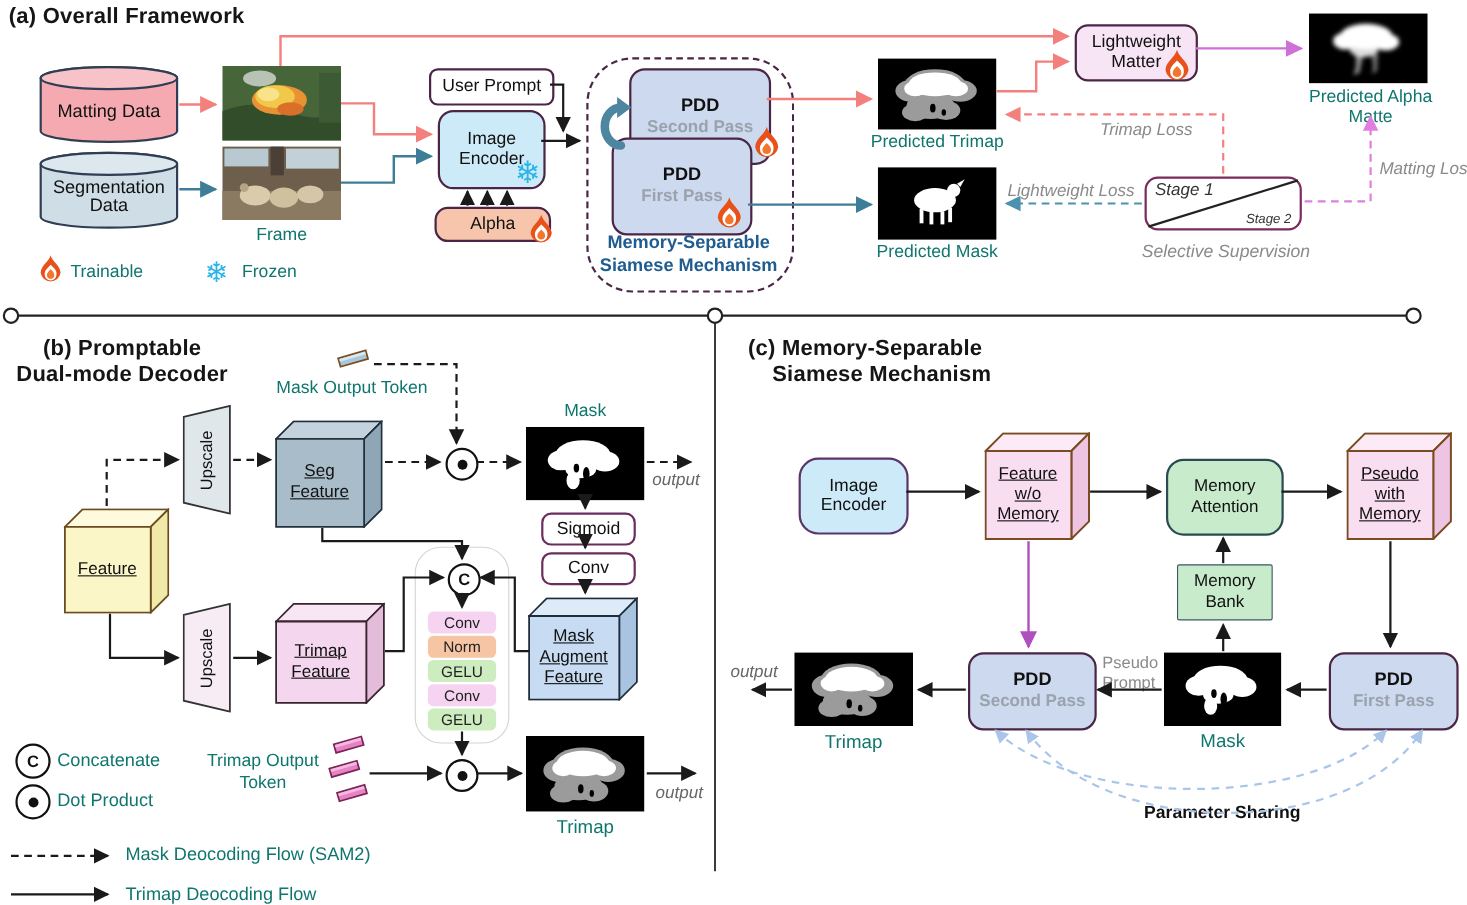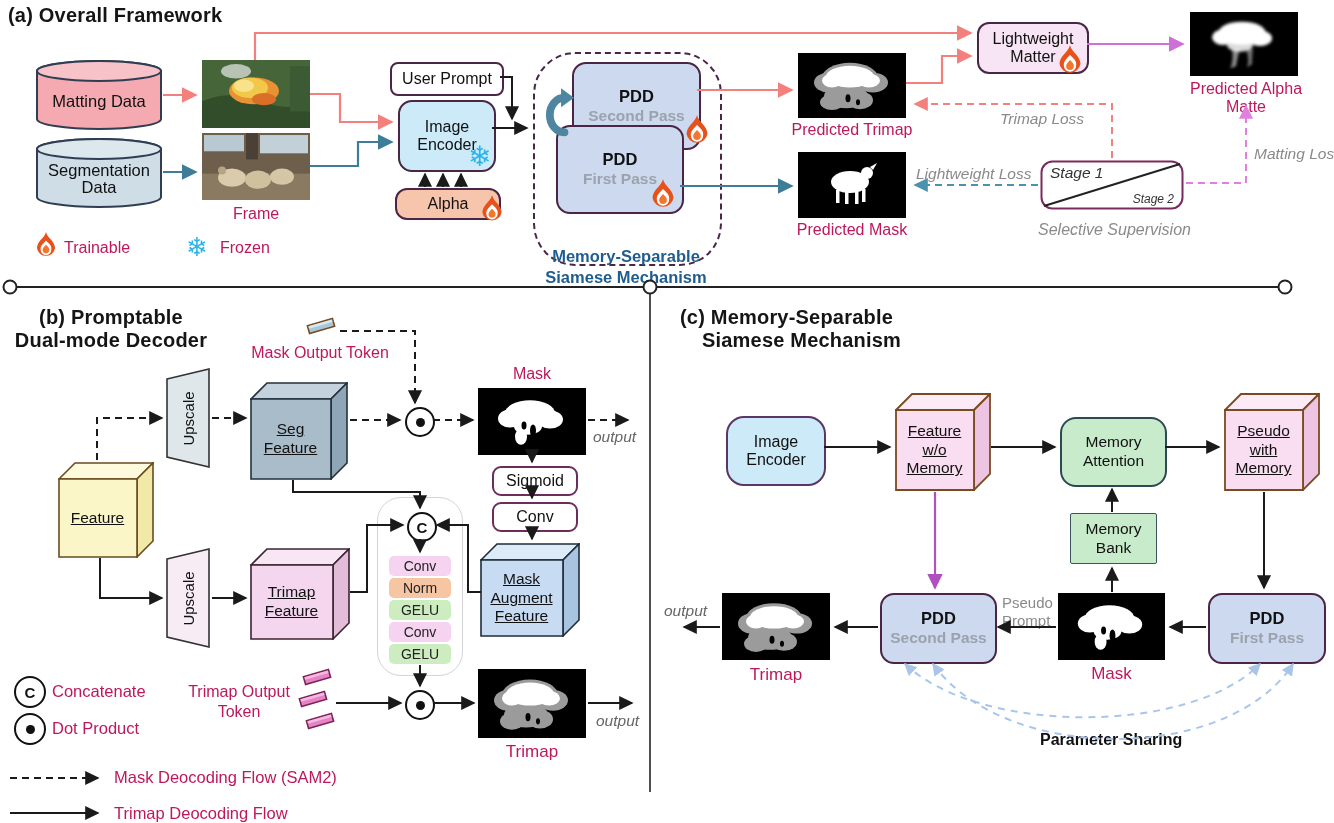--- a/index.html
+++ b/index.html
@@ -1,20 +1,20 @@
 <!DOCTYPE html>
 <html><head>
 <meta charset="utf-8">
 <style>
   html,body{margin:0;padding:0;background:#fff;}
   #canvas{position:relative;width:1334px;height:823px;background:#ffffff;overflow:hidden;
           font-family:"Liberation Sans",sans-serif;color:#111;}
   .abs{position:absolute;}
   .sec-title{position:absolute;font-size:20px;font-weight:bold;color:#151515;letter-spacing:.2px;}
-  .lbl{position:absolute;font-size:16px;color:#be185d;text-align:center;}
+  .lbl{position:absolute;font-size:16px;color:#0f766e;text-align:center;}
   .box{position:absolute;border:2px solid #4a2545;border-radius:10px;background:#fff;
        display:flex;align-items:center;justify-content:center;text-align:center;font-size:16px;line-height:1.15;}
   .cylwrap{position:absolute;}
   .cyl-label{position:absolute;left:0;right:0;top:16px;bottom:4px;display:flex;align-items:center;justify-content:center;
              text-align:center;font-size:16.5px;line-height:1.1;}
   .photo{position:absolute;}
   .pdd{position:absolute;border:2px solid #4a2545;border-radius:14px;background:#ccd9ee;
        display:flex;flex-direction:column;align-items:center;justify-content:center;line-height:1.2;}
   .pdd .t1{font-weight:bold;font-size:16.5px;color:#111;}
   .pdd .t2{font-size:15.5px;color:#9aa3ad;font-weight:bold;}
@@ -202,21 +202,21 @@
 <div class="pdd ztop" style="left:556px;top:125px;width:124px;height:85px;">
   <span class="t1">PDD</span>
   <span class="t2">First Pass</span>
 </div>
 <svg class="abs ztop" style="left:648px;top:178px;" width="30" height="37">
       <use href="#sym-flame"></use>
     </svg>
 <svg class="abs ztop" style="left:536px;top:84px;" width="38" height="62">
       <use href="#sym-cycle"></use>
     </svg>
-<div class="msm-text" style="left:540px;top:210px;width:172px;margin-top:36px;">
+<div class="msm-text" style="left:540px;top:210px;width:172px;">
   <div>Memory-Separable</div>
   <div>Siamese Mechanism</div>
 </div>
 
 <svg class="photo" style="left:798px;top:53px;" width="108" height="65">
       <use href="#sym-trimap"></use>
     </svg>
 <div class="lbl" style="left:788px;top:121px;width:128px;">Predicted Trimap</div>
 <svg class="photo" style="left:798px;top:152px;" width="108" height="66">
       <use href="#sym-sheep-mask"></use>

